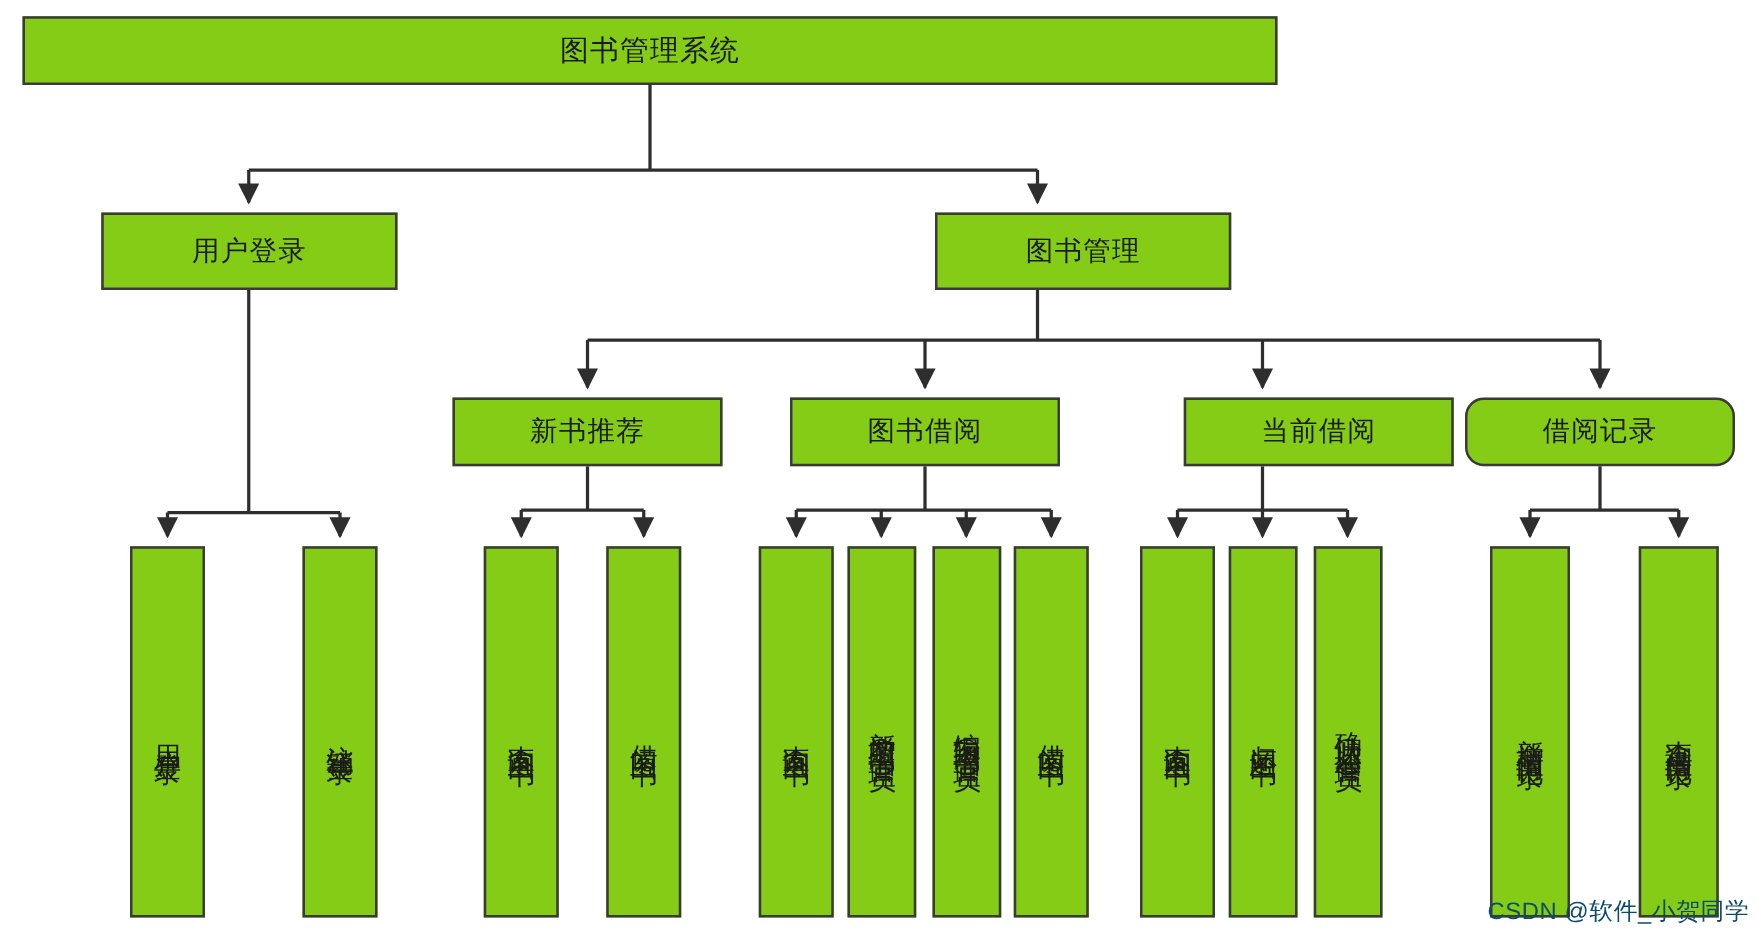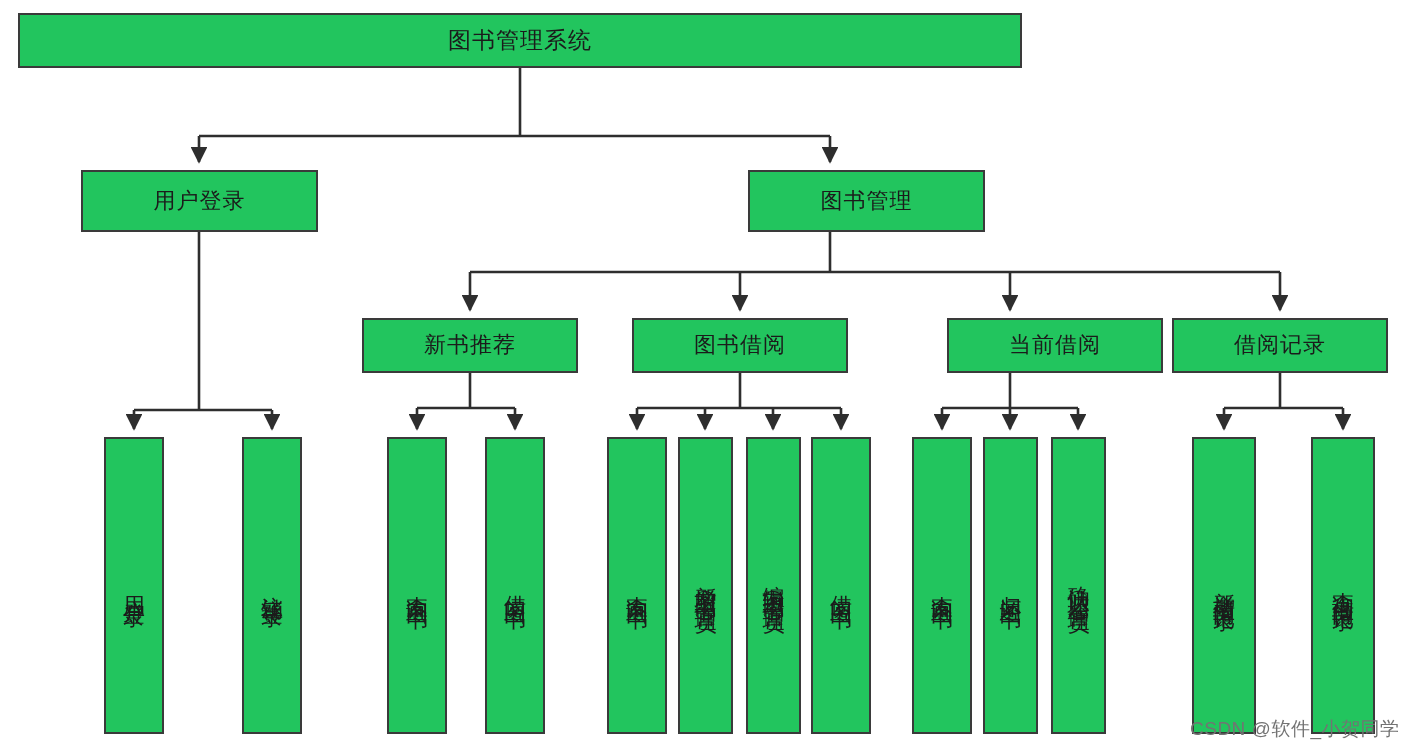--- a/index.html
+++ b/index.html
@@ -22,21 +22,21 @@
     left: 0;
     top: 0;
     width: 1405px;
     height: 747px;
     pointer-events: none;
   }
   .node {
     position: absolute;
     box-sizing: border-box;
     border: 2.5px solid #3a3a3a;
-    background: #22c55e;
+    background: #84cc16;
     color: #1b1b1b;
     display: flex;
     align-items: center;
     justify-content: center;
     text-align: center;
   }
   .node.horizontal {
     font-size: 22px;
     letter-spacing: 1px;
     line-height: 1.2;
@@ -53,21 +53,21 @@
     text-orientation: upright;
     font-size: 22px;
     line-height: 1.28;
     letter-spacing: 4px;
     white-space: nowrap;
     display: block;
   }
   .watermark {
     position: absolute;
     font-size: 19px;
-    color: #737373;
+    color: #0c4a6e;
     white-space: nowrap;
     letter-spacing: 0.5px;
   }
 </style>
 </head>
 <body>
 
 <div id="canvas">
 
   <svg id="edges" viewBox="0 0 1405 747" width="1405" height="747" xmlns="http://www.w3.org/2000/svg">
@@ -134,21 +134,21 @@
 
   <div class="node horizontal" style="left:632px; top:318px; width:216px; height:55px;">
     <span>图书借阅</span>
   </div>
   <div class="node horizontal" style="left:362px; top:318px; width:216px; height:55px;">
     <span>新书推荐</span>
   </div>
   <div class="node horizontal" style="left:903px; top:318px; width:216px; height:55px;margin-left:44px;">
     <span>当前借阅</span>
   </div>
-  <div class="node horizontal" style="left:1172px; top:318px; width:216px; height:55px;">
+  <div class="node horizontal" style="left:1172px; top:318px; width:216px; height:55px;border-radius:15px;">
     <span>借阅记录</span>
   </div>
 
   <div class="node vertical" style="left:104px; top:437px; width:60px; height:297px;">
     <span class="vtext">用户登录</span>
   </div>
   <div class="node vertical" style="left:242px; top:437px; width:60px; height:297px;">
     <span class="vtext">注销登录</span>
   </div>
   <div class="node vertical" style="left:387px; top:437px; width:60px; height:297px;">

